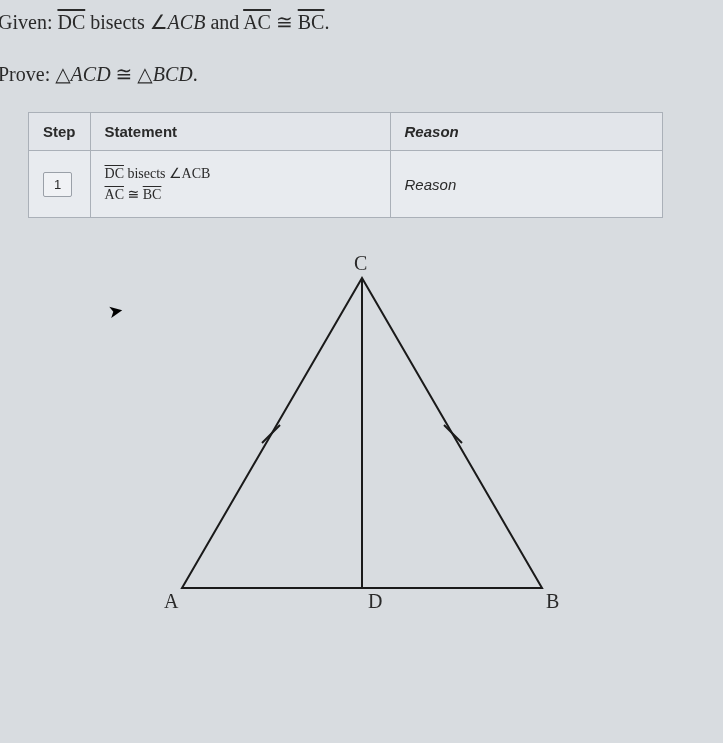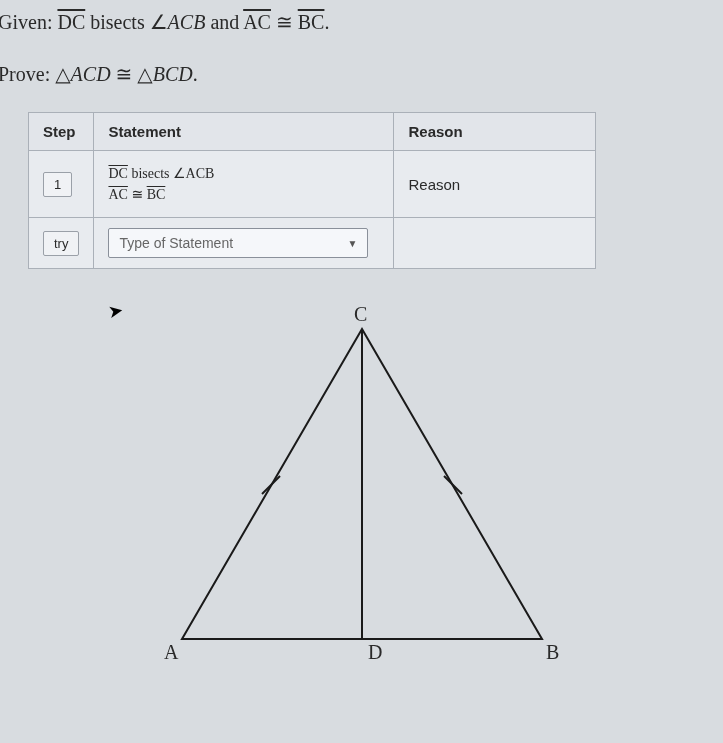--- a/index.html
+++ b/index.html
@@ -21,41 +21,41 @@
     .given, .prove {
       margin-bottom: 24px;
     }
     .overline {
       text-decoration: overline;
     }
     table.proof {
       border-collapse: collapse;
       margin: 16px 0 0 28px;
       background: #e8eaee;
-      width: 568px;
+      width: 635px;
       font-family: Arial, sans-serif;
     }
     table.proof th, table.proof td {
       border: 1px solid #aab0b8;
       padding: 10px 14px;
       text-align: left;
       vertical-align: middle;
     }
     table.proof th {
       font-weight: bold;
       font-size: 15px;
       background: #e2e5ea;
     }
     table.proof td {
       font-size: 15px;
       background: #e8ebef;
     }
     .step-col { width: 60px; text-align: center; }
     .stmt-col { width: 300px; text-align: center; }
-    .reason-col { width: auto; }
+    .reason-col { width: auto; font-style: italic; }
     .step-num {
       display: inline-block;
       border: 1px solid #9aa0a8;
       background: #f0f2f5;
       padding: 4px 10px;
       font-size: 13px;
       border-radius: 2px;
     }
     .stmt-line {
       display: block;
@@ -138,32 +138,20 @@
     <td class="stmt-col">
       <span class="stmt-line">
         <span class="overline">DC</span><span> bisects ∠ACB</span>
       </span>
       <span class="stmt-line">
         <span class="overline">AC</span><span> ≅ </span><span class="overline">BC</span>
       </span>
     </td>
     <td class="reason-col">Reason</td>
   </tr>
-  <tr>
-    <td class="step-col">
-      <span class="step-num">try</span>
-    </td>
-    <td class="stmt-cell-try" colspan="1">
-      <div class="dropdown">
-        <span>Type of Statement</span>
-        <span class="caret">▼</span>
-      </div>
-    </td>
-    <td class="reason-col"></td>
-  </tr>
 </tbody>
   </table>
 
 <div class="cursor">➤</div>
 
 <div class="diagram-wrap">
   <svg class="diagram" viewBox="0 0 480 380">
     <polygon class="tri-line" points="60,340 420,340 240,30"></polygon>
     <line class="tri-line" x1="240" y1="30" x2="240" y2="340"></line>
 

